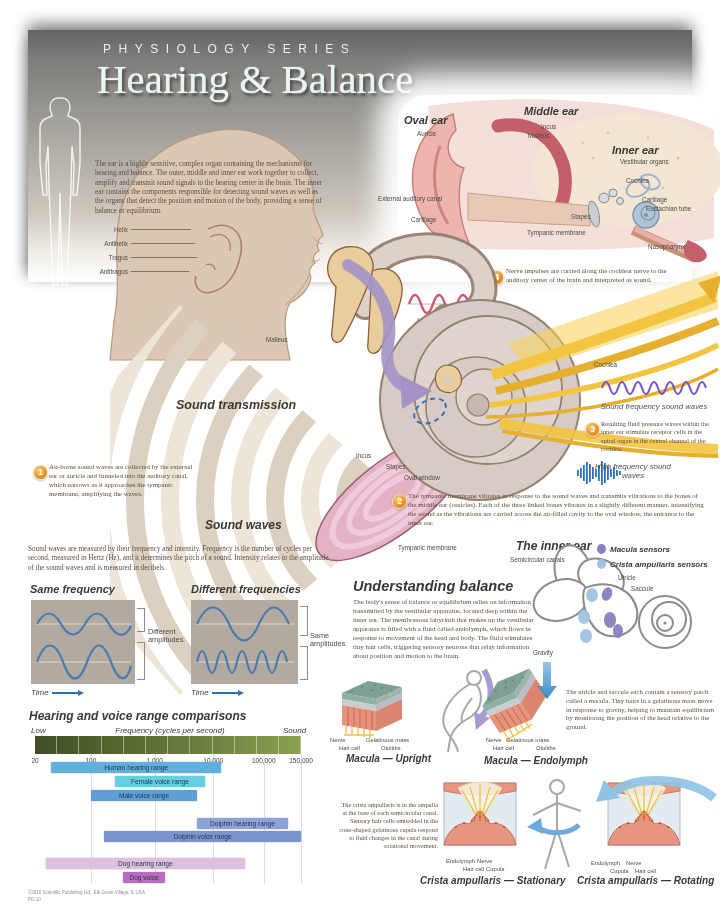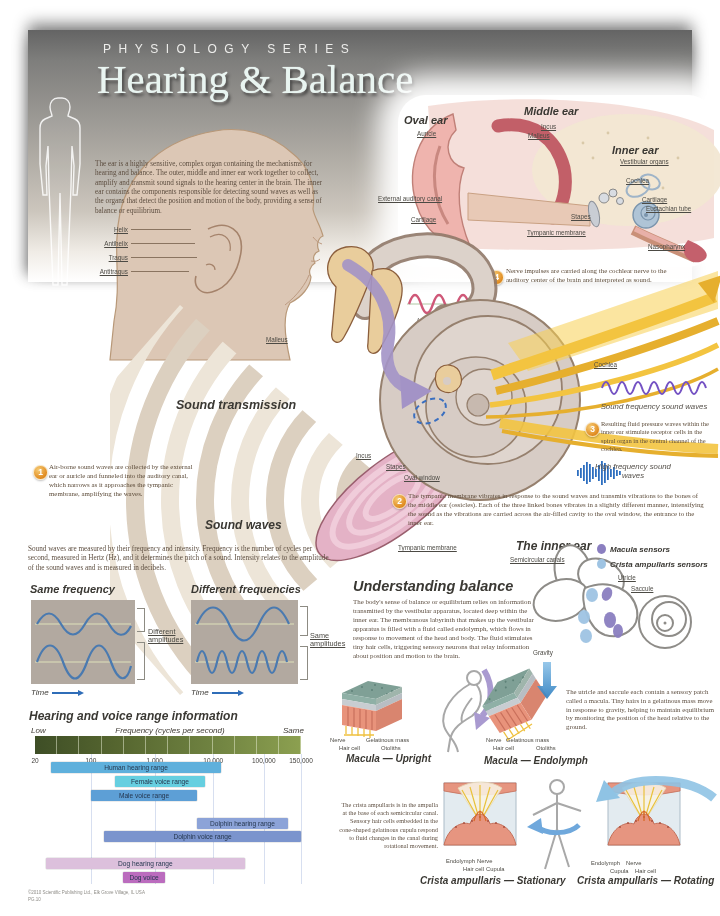--- a/index.html
+++ b/index.html
@@ -1,19 +1,19 @@
 <!DOCTYPE html>
 <html><head>
 <meta charset="utf-8">
 <style>
   html,body{margin:0;padding:0;background:#fff;}
   #poster{position:relative;width:720px;height:916px;background:#fff;overflow:hidden;
           font-family:"Liberation Sans",sans-serif;}
   .abs{position:absolute;}
-  .lbl{position:absolute;font:6.3px/1.15 "Liberation Sans",sans-serif;color:#4c4a44;white-space:nowrap;text-decoration:underline;}
+  .lbl{position:absolute;font:6.3px/1.15 "Liberation Sans",sans-serif;color:#4c4a44;white-space:nowrap;}
   .lbl-sm{position:absolute;font:5.8px/1.1 "Liberation Sans",sans-serif;color:#4c4a44;white-space:nowrap;}
   .it{position:absolute;font-family:"Liberation Sans",sans-serif;font-style:italic;font-weight:700;color:#3a3833;}
   .ser{position:absolute;font-family:"Liberation Serif",serif;color:#5d4e40;}
   .wavecap{position:absolute;font:italic 7.8px/1.2 "Liberation Sans",sans-serif;color:#55504a;text-align:center;}
   .step-c{position:absolute;width:13px;height:13px;border-radius:50%;
      background:radial-gradient(circle at 35% 30%,#F6CB74,#E08A1F 70%,#B96E12);
      color:#fff;font:700 8.5px/13px "Liberation Sans",sans-serif;text-align:center;
      border:1px solid #F8E4BC;box-shadow:0 1px 2px rgba(0,0,0,.25);}
   .step-t{position:absolute;font:6.9px/1.3 "Liberation Serif",serif;color:#5d4c3a;}
   .panel{position:absolute;background:#B2A9A0;}
@@ -272,24 +272,24 @@
   </svg>
   <div class="legend-dot" style="left: 597px; top: 544px; background: rgb(139, 127, 192);"></div>
   <div class="it" style="left:610px;top:545px;font-size:8px;">Macula sensors</div>
   <div class="legend-dot" style="left: 597px; top: 559px; background: rgb(159, 196, 227);"></div>
   <div class="it" style="left:610px;top:560px;font-size:8px;">Crista ampullaris sensors</div>
   <div class="lbl" style="left:510px;top:556px;">Semicircular canals</div>
   <div class="lbl" style="left:618px;top:574px;">Utricle</div>
   <div class="lbl" style="left:631px;top:585px;">Saccule</div>
 
   <div id="range-chart">
-    <div class="it" style="left:29px;top:709px;font-size:12px;">Hearing and voice range information</div>
+    <div class="it" style="left:29px;top:709px;font-size:12px;">Hearing and voice range comparisons</div>
     <div class="abs" style="left:31px;top:726px;font:italic 8px 'Liberation Sans',sans-serif;color:#3e3a34;">Low</div>
     <div class="abs" style="left:95px;top:726px;width:150px;text-align:center;font:italic 8px 'Liberation Sans',sans-serif;color:#3e3a34;">Frequency (cycles per second)</div>
-    <div class="abs" style="left:283px;top:726px;font:italic 8px 'Liberation Sans',sans-serif;color:#3e3a34;">Same</div>
+    <div class="abs" style="left:283px;top:726px;font:italic 8px 'Liberation Sans',sans-serif;color:#3e3a34;">Sound</div>
     <div class="scalebar"></div>
   <div class="tick" style="left: 35px;">20</div>
       <div class="gridline" style="left: 90.86px;"></div>
       <div class="tick" style="left: 90.86px;">100</div>
       <div class="gridline" style="left: 154.7px;"></div>
       <div class="tick" style="left: 154.7px;">1,000</div>
       <div class="gridline" style="left: 213.22px;"></div>
       <div class="tick" style="left: 213.22px;">10,000</div>
       <div class="gridline" style="left: 263.76px;"></div>
       <div class="tick" style="left: 263.76px;">100,000</div>

